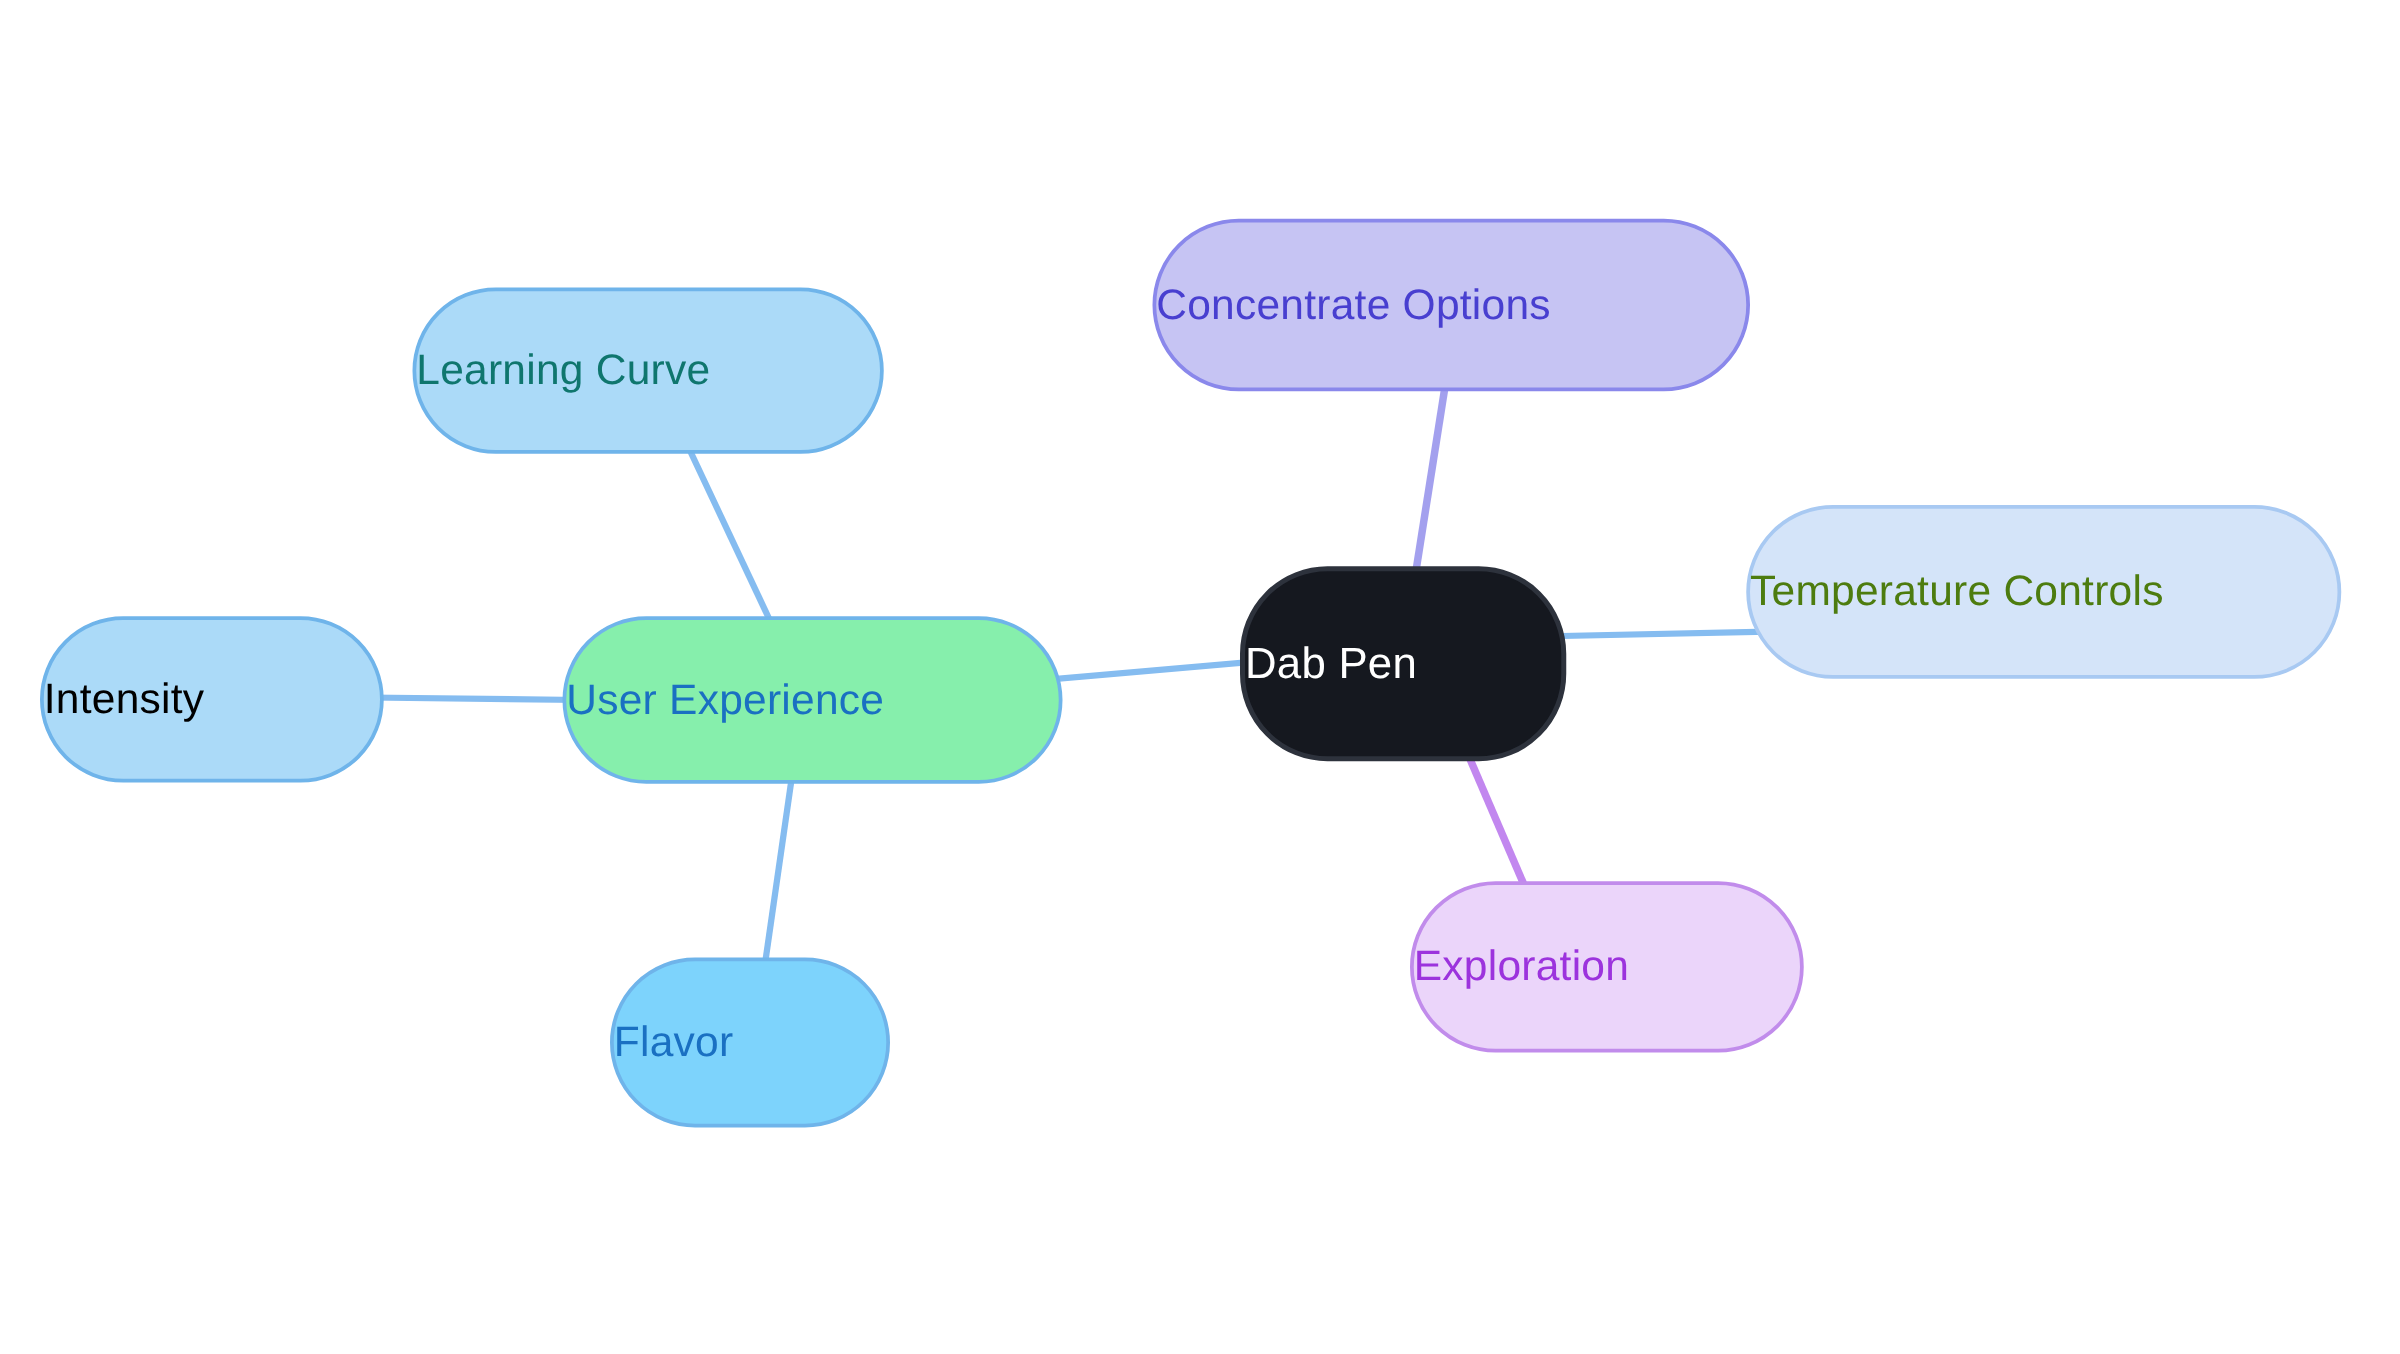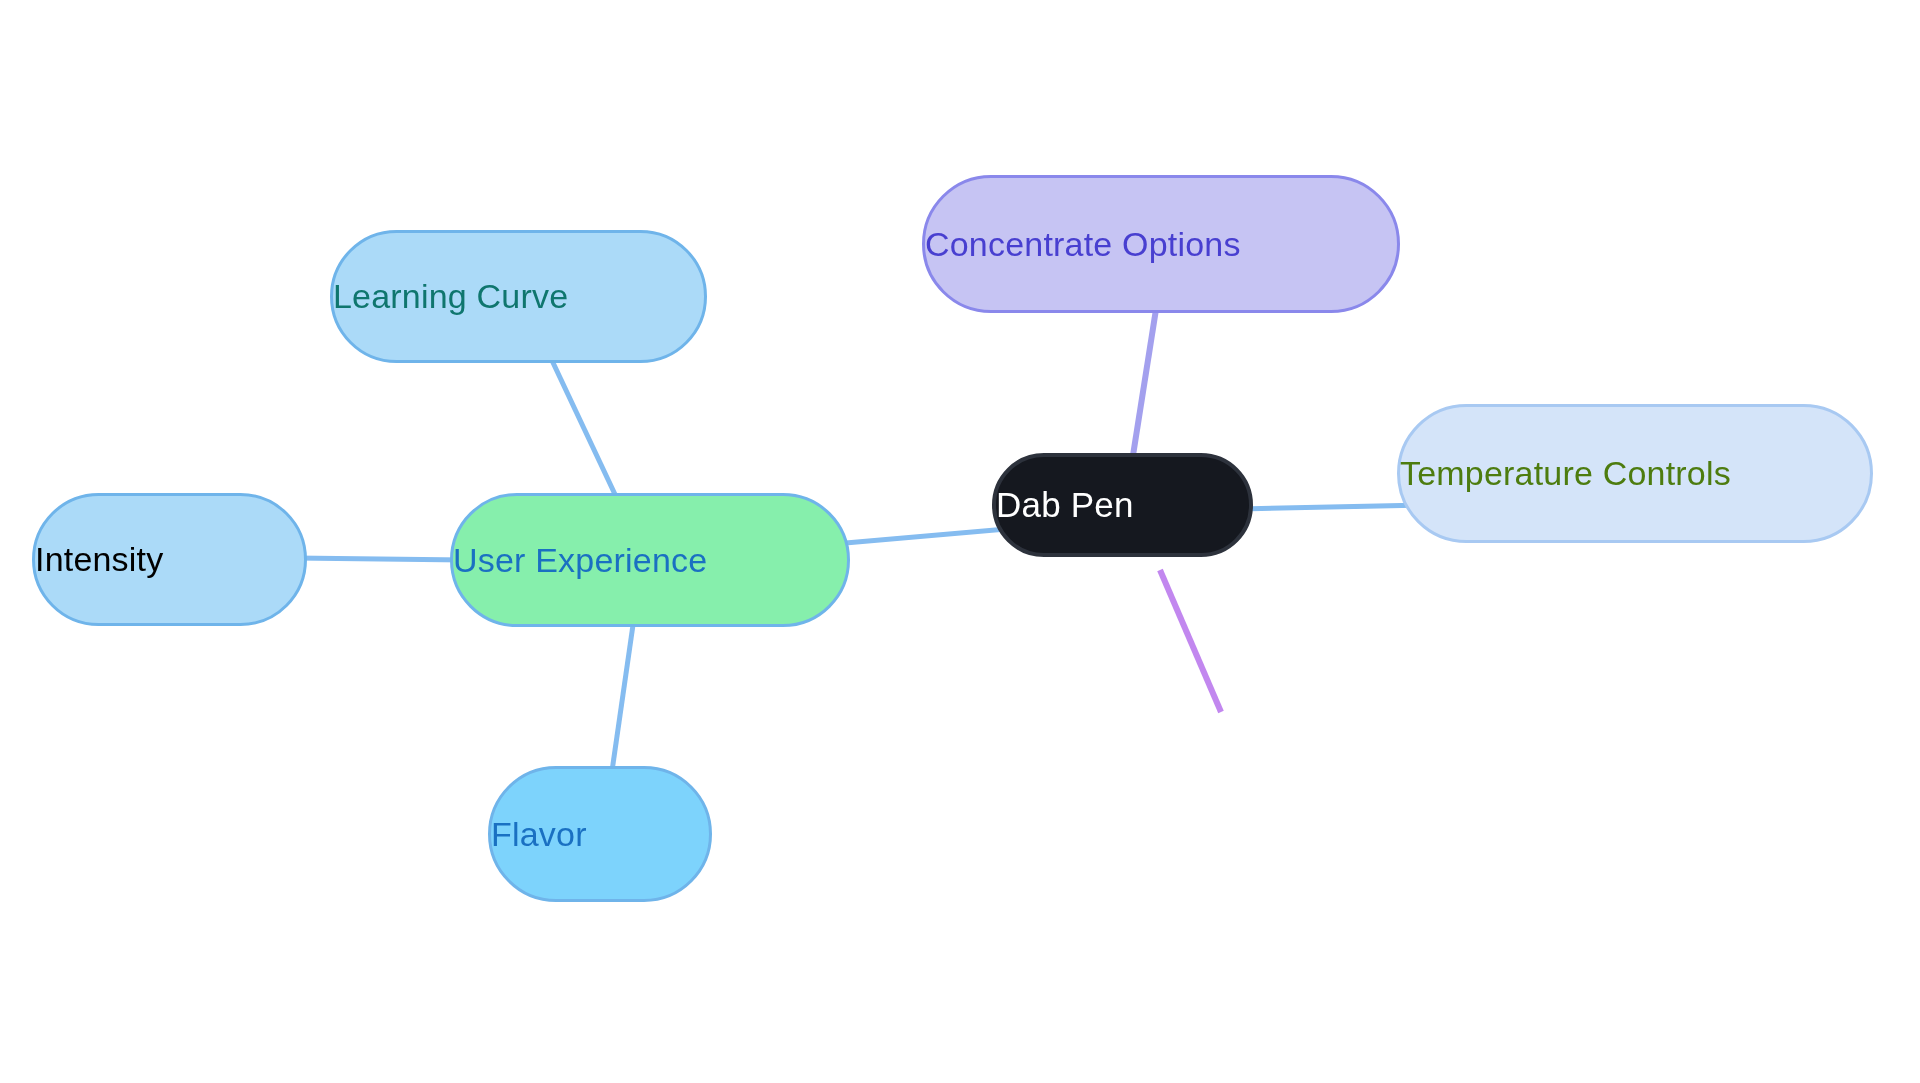--- a/index.html
+++ b/index.html
@@ -30,21 +30,21 @@
     box-sizing: border-box;
     border-style: solid;
     border-width: 3px;
     border-radius: 70px;
     font-size: 34px;
     letter-spacing: 0.2px;
     white-space: nowrap;
     cursor: pointer;
   }
   
-  #node-dab-pen              { left: 992px;  top: 453px; width: 261px; height: 104px; border-width: 4px; font-size: 35px; }
+  #node-dab-pen              { left: 992px;  top: 453px; width: 261px; height: 156px; border-width: 4px; font-size: 35px; }
   #node-concentrate-options  { left: 922px;  top: 175px; width: 478px; height: 138px; }
   #node-temperature-controls { left: 1397px; top: 404px; width: 476px; height: 139px; }
   #node-exploration          { left: 1128px; top: 705px; width: 315px; height: 137px; }
   #node-user-experience      { left: 450px;  top: 493px; width: 400px; height: 134px; }
   #node-learning-curve       { left: 330px;  top: 230px; width: 377px; height: 133px; }
   #node-intensity            { left: 32px;   top: 493px; width: 275px; height: 133px; }
   #node-flavor               { left: 488px;  top: 766px; width: 224px; height: 136px; }
 </style>
 </head>
 <body>
@@ -66,20 +66,23 @@
   </div>
 
   <div class="node" id="node-concentrate-options" style="background: rgb(198, 196, 243); border-color: rgb(138, 136, 235); color: rgb(72, 63, 208);">
     <span>Concentrate Options</span>
   </div>
 
   <div class="node" id="node-temperature-controls" style="background: rgb(212, 228, 249); border-color: rgb(168, 201, 242); color: #4d7c0f;">
     <span>Temperature Controls</span>
   </div>
 
+  <div class="node" id="node-exploration" style="background: rgb(235, 213, 250); border-color: rgb(193, 140, 235); color: rgb(156, 51, 221);">
+    <span>Exploration</span>
+  </div>
 
   <div class="node" id="node-user-experience" style="background: #86efac; border-color: rgb(111, 180, 234); color: rgb(26, 112, 194);">
     <span>User Experience</span>
   </div>
 
   <div class="node" id="node-learning-curve" style="background: rgb(171, 218, 248); border-color: rgb(111, 180, 234); color: #0f766e;">
     <span>Learning Curve</span>
   </div>
 
   <div class="node" id="node-intensity" style="background: rgb(171, 218, 248); border-color: rgb(111, 180, 234); color: #000000;">

